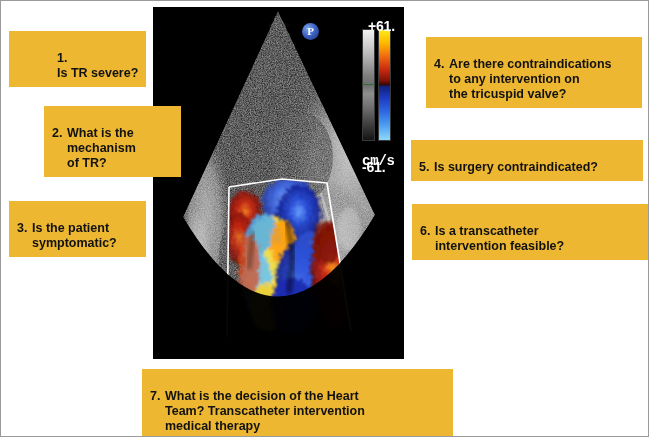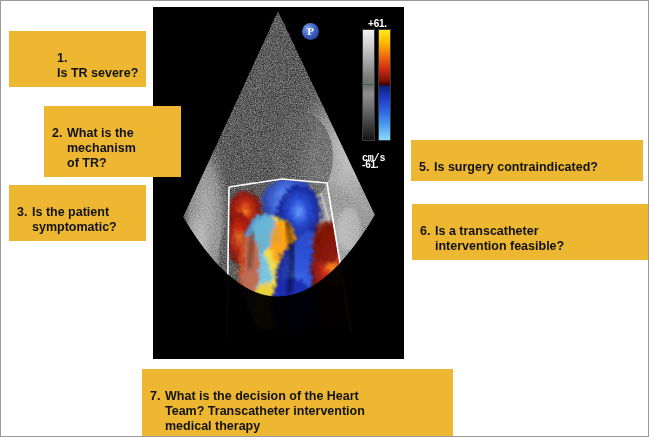--- a/index.html
+++ b/index.html
@@ -38,21 +38,21 @@
     width: 15px;
   }
   .qbox .qtext {
     display: inline-block;
     vertical-align: top;
     white-space: pre-line;
   }
 
   #q1 { left: 8px;   top: 30px;  width: 137px; padding-left: 48px; }
   #q2 { left: 8px;   top: 105px; width: 137px; margin-left: 35px; }
-  #q3 { left: 8px;   top: 184px; width: 137px; }
+  #q3 { left: 8px;   top: 200px; width: 137px; }
   #q4 { left: 425px; top: 36px;  width: 216px; }
   #q5 { left: 410px; top: 139px; width: 232px; }
   #q6 { left: 411px; top: 203px; width: 250px; }
   #q7 { left: 141px; top: 368px; width: 311px; }
 
   
   #echo {
     position: absolute;
     left: 152px;
     top: 6px;
@@ -96,21 +96,21 @@
     position: absolute;
     left: 6px;
     top: 65px;
     width: 13px;
     height: 1px;
     background: #2f6e3a;
   }
   .scale-label {
     position: absolute;
     color: #ffffff;
-    font-size: 10px;
+    font-size: 14px;
     font-weight: bold;
     font-family: "Liberation Sans", sans-serif;
     white-space: nowrap;
     letter-spacing: -0.2px;
   }
   #scale-top   { left: 12px; top: -1px; }
   #scale-bot   { left: 6px;  top: 140px; }
   #scale-units { left: 6px;  top: 134px; font-family: Liberation Mono, monospace; }
 
   
@@ -296,20 +296,25 @@
     <span class="qnum">2.</span><span class="qtext">What is the
 mechanism
 of TR?</span>
   </div>
 
   <div class="qbox" id="q3">
     <span class="qnum">3.</span><span class="qtext">Is the patient
 symptomatic?</span>
   </div>
 
+  <div class="qbox" id="q4">
+    <span class="qnum">4.</span><span class="qtext">Are there contraindications
+to any intervention on
+the tricuspid valve?</span>
+  </div>
 
   <div class="qbox" id="q5">
     <span class="qnum">5.</span><span class="qtext">Is surgery contraindicated?</span>
   </div>
 
   <div class="qbox" id="q6">
     <span class="qnum">6.</span><span class="qtext">Is a transcatheter
 intervention feasible?</span>
   </div>
 

